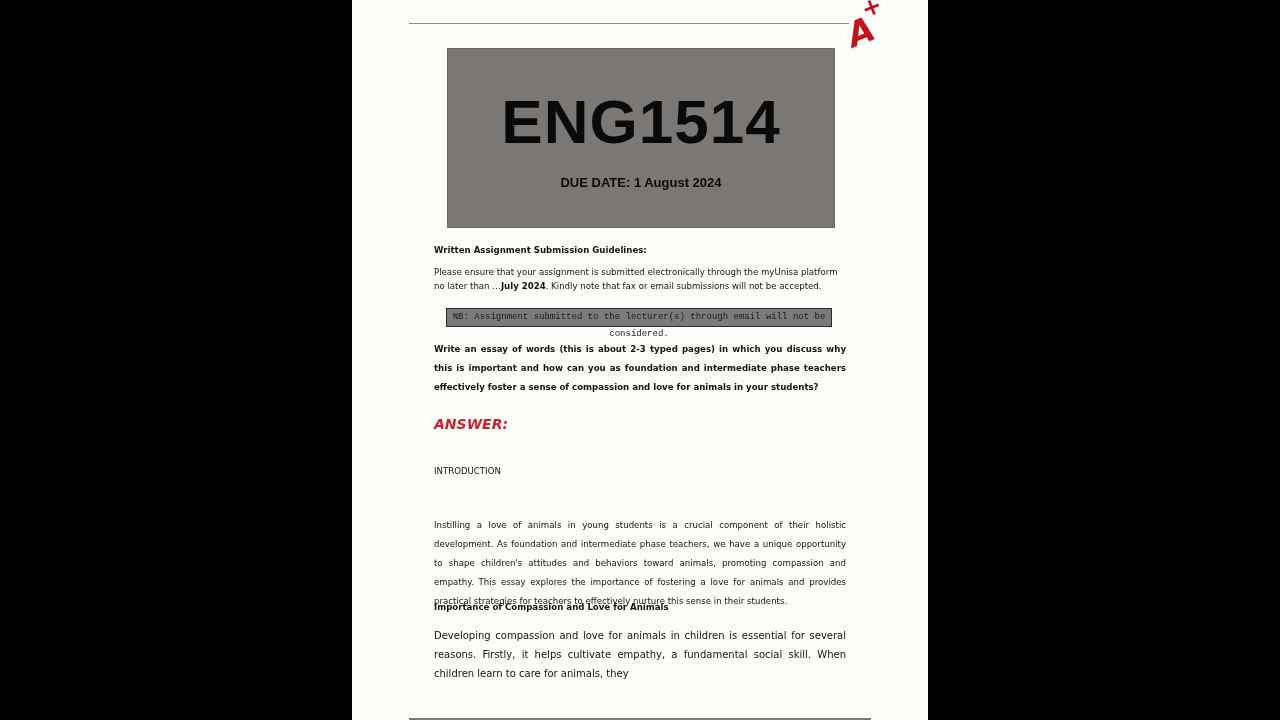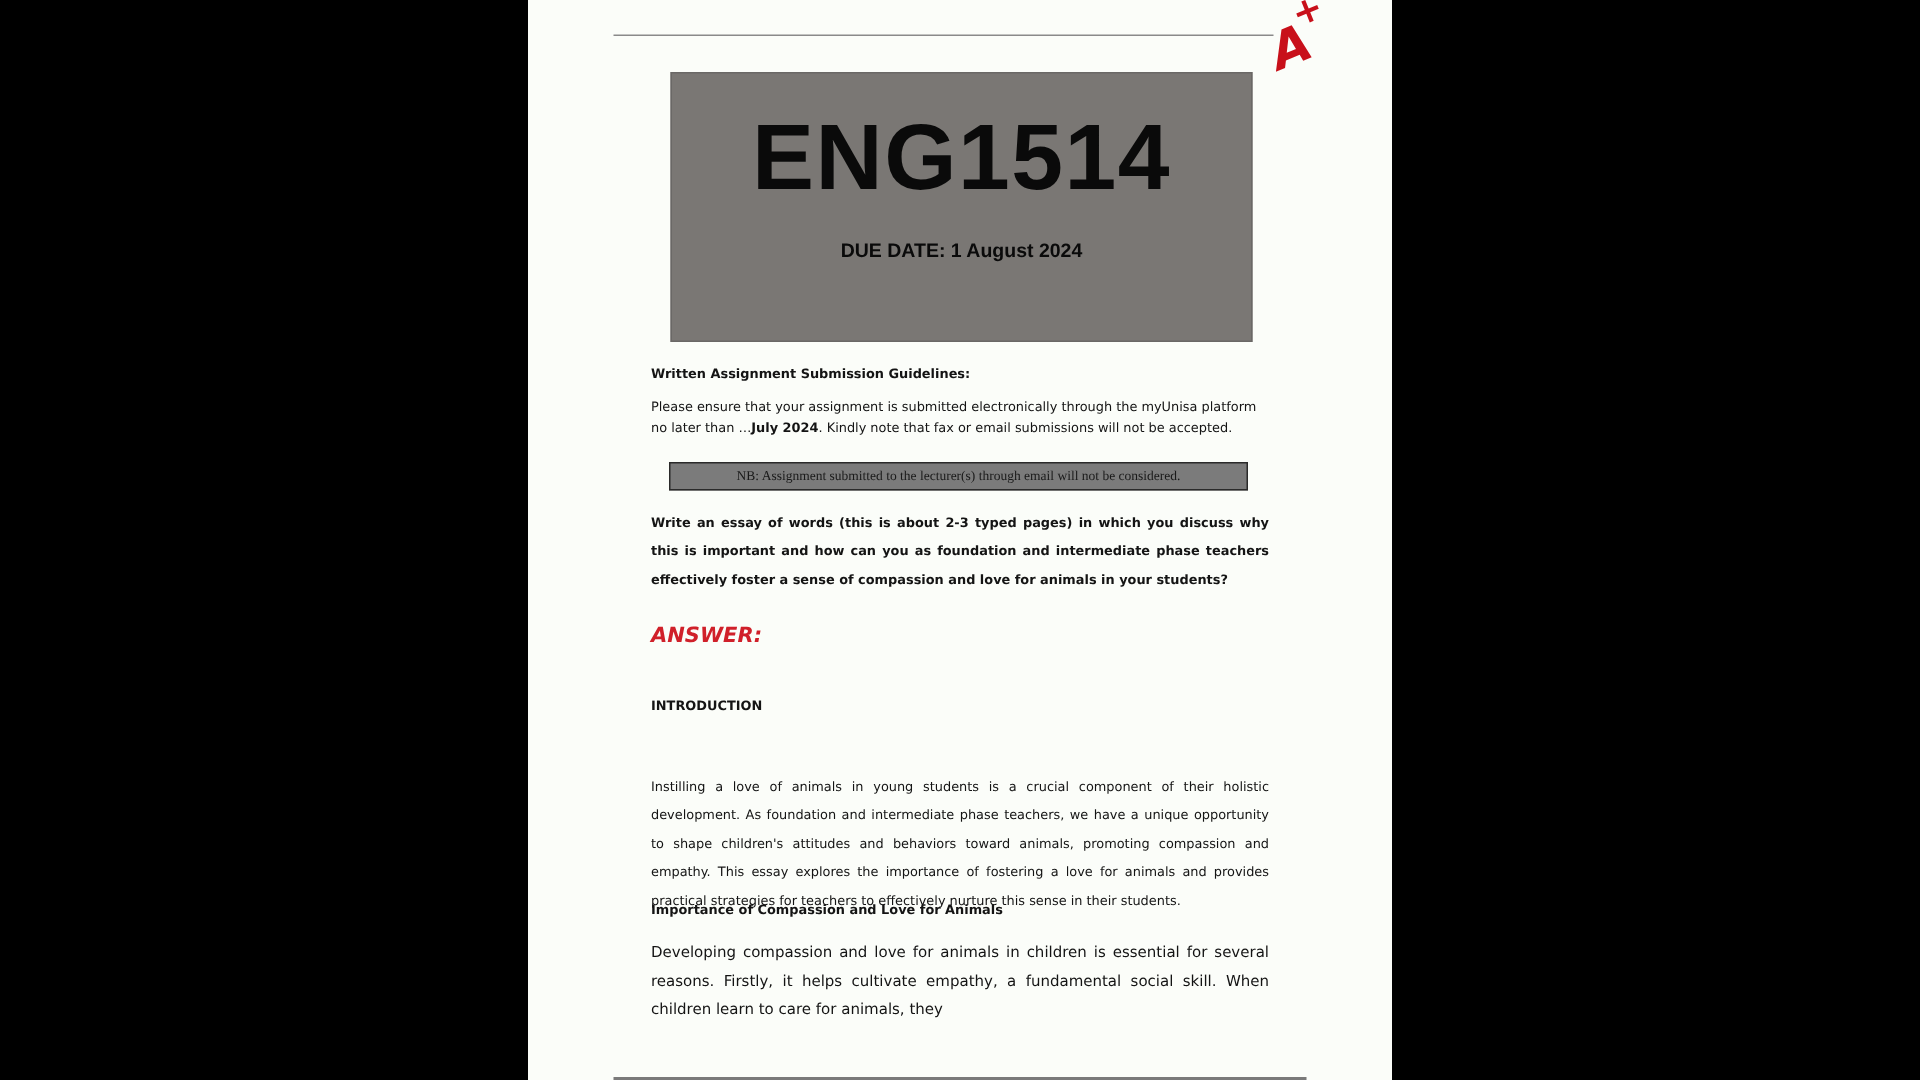--- a/index.html
+++ b/index.html
@@ -70,21 +70,21 @@
       top: 48px;
       width: 386px;
       height: 178px;
       background: #7a7774;
       border: 1px solid #6a6866;
       text-align: center;
       font-family: "Liberation Sans", sans-serif;
       color: #0a0a0a;
     }
     .cover-code {
-      margin-top: 24px;
+      margin-top: 40px;
       font-size: 62px;
       font-weight: bold;
       letter-spacing: 1px;
       line-height: 66px;
     }
     .cover-assignment {
       margin-top: 10px;
       font-size: 13px;
       font-weight: bold;
     }
@@ -111,21 +111,21 @@
       line-height: 14px;
     }
     .nb-box {
       position: absolute;
       left: 94px;
       top: 308px;
       width: 384px;
       height: 17px;
       background: #7b7b7b;
       border: 1px solid #2a2a2a;
-      font-family: Liberation Serif, serif;
+      font-family: Liberation Mono, monospace;
       font-size: 9px;
       line-height: 17px;
       text-align: center;
       color: #1a1a1a;
     }
     .question {
       top: 340px;
       font-size: 8.6px;
       font-weight: bold;
       line-height: 19px;
@@ -139,21 +139,21 @@
       color: #d0202a;
     }
     .essay-title {
       top: 440px;
       font-size: 8.6px;
       font-weight: bold;
     }
     .intro-heading {
       top: 466px;
       font-size: 8.6px;
-      font-weight: bold;
+      font-weight: normal;
     }
     .intro-para {
       top: 516px;
       font-size: 8.6px;
       line-height: 19px;
       text-align: justify;
     }
     .importance-heading {
       top: 602px;
       font-size: 8.6px;

